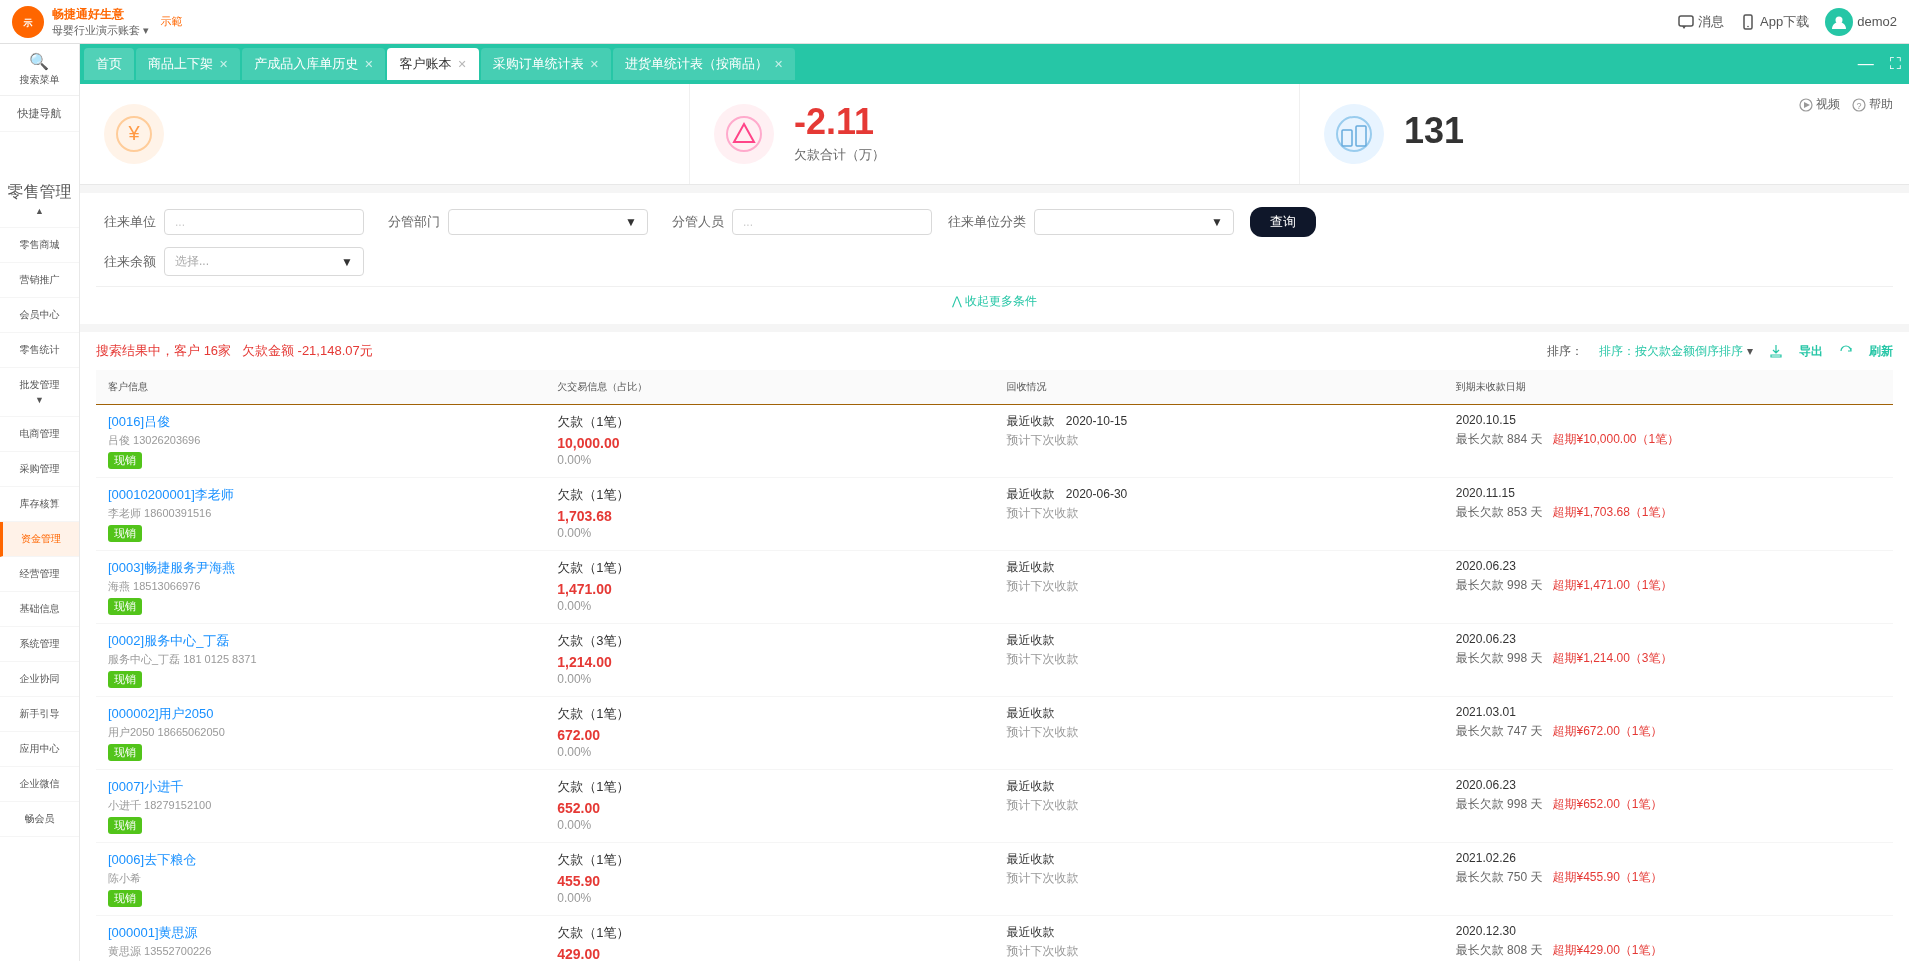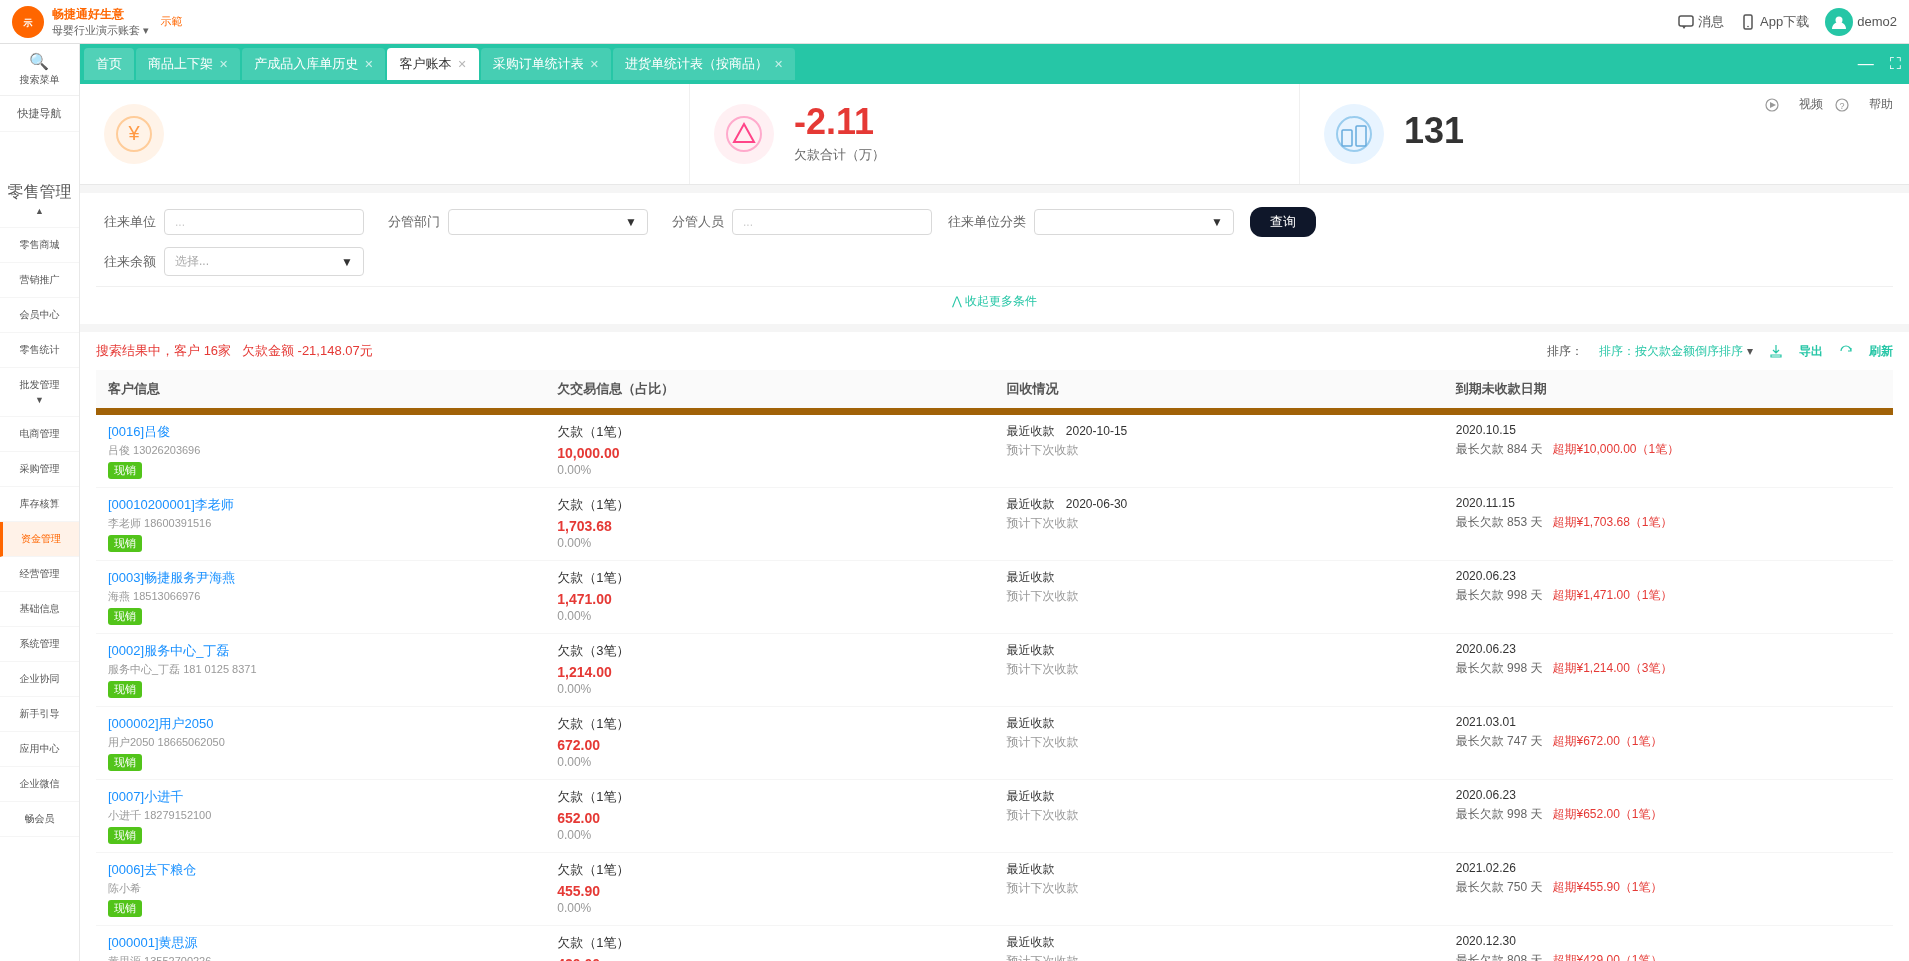--- a/index.html
+++ b/index.html
@@ -57,21 +57,21 @@
     .card-icon.pink { background: #fff0f3; }
     .card-icon.blue { background: #e8f4ff; }
     .card-icon svg { width: 36px; height: 36px; }
     .card-info { flex: 1; }
     .card-value { font-size: 36px; font-weight: bold; line-height: 1; margin-bottom: 6px; }
     .card-value.orange { color: #ff6600; }
     .card-value.red { color: #e53935; }
     .card-value.black { color: #333; font-weight: 900; }
     .card-label { font-size: 13px; color: #666; }
     .card-corner { position: absolute; top: 12px; right: 16px; display: flex; gap: 12px; font-size: 12px; color: #666; }
-    .card-corner span { display: flex; align-items: center; gap: 20px; cursor: pointer; }
+    .card-corner span { display: flex; align-items: center; gap: 3px; cursor: pointer; }
     
     
     .filter-section { background: #fff; padding: 14px 16px 8px; margin-bottom: 8px; }
     .filter-row { display: flex; align-items: center; gap: 16px; margin-bottom: 10px; flex-wrap: wrap; }
     .filter-item { display: flex; align-items: center; gap: 8px; }
     .filter-label { font-size: 13px; color: #666; white-space: nowrap; min-width: 60px; text-align: right; }
     .filter-input { border: 1px solid #d9d9d9; border-radius: 4px; padding: 5px 10px; font-size: 12px; width: 200px; color: #333; display: flex; align-items: center; justify-content: space-between; cursor: pointer; }
     .filter-select { border: 1px solid #d9d9d9; border-radius: 4px; padding: 5px 10px; font-size: 12px; width: 200px; display: flex; align-items: center; justify-content: space-between; cursor: pointer; background: #fff; }
     .filter-select .placeholder { color: #ccc; }
     .search-btn { background: #0f172a; color: #fff; border: none; border-radius: 12px; padding: 6px 20px; font-size: 13px; cursor: pointer; }
@@ -82,21 +82,21 @@
     .table-toolbar { display: flex; align-items: center; justify-content: space-between; padding: 10px 0; }
     .result-info { font-size: 13px; color: #666; }
     .result-info span { color: #e53935; }
     .toolbar-right { display: flex; align-items: center; gap: 16px; font-size: 12px; color: #555; }
     .toolbar-right .sort-select { display: flex; align-items: center; gap: 4px; cursor: pointer; }
     .toolbar-btn { display: flex; align-items: center; gap: 16px; cursor: pointer; color: #26c6a6; font-weight: bold; }
     
     
     .data-table { width: 100%; border-collapse: collapse; }
     .data-table thead tr { background: #fafafa; }
-    .data-table th { padding: 10px 12px; text-align: left; font-size: 13px; color: #555; border-bottom: 7px solid #a16207; font-weight: 700; }
+    .data-table th { padding: 10px 12px; text-align: left; font-size: 10px; color: #555; border-bottom: 1px solid #a16207; font-weight: 400; }
     .data-table td { padding: 8px 12px; border-bottom: 1px solid #f5f5f5; font-size: 12px; vertical-align: top; }
     
     .customer-name { color: #1890ff; font-size: 13px; margin-bottom: 2px; cursor: pointer; }
     .customer-code { color: #999; font-size: 11px; }
     .tag { display: inline-block; padding: 1px 6px; border-radius: 3px; font-size: 11px; margin-top: 4px; }
     .tag.green { background: #52c41a; color: #fff; }
     
     .debt-count { font-size: 13px; color: #333; margin-bottom: 4px; }
     .debt-amount { color: #e53935; font-size: 14px; font-weight: bold; margin-bottom: 2px; }
     .debt-percent { color: #999; font-size: 12px; }

